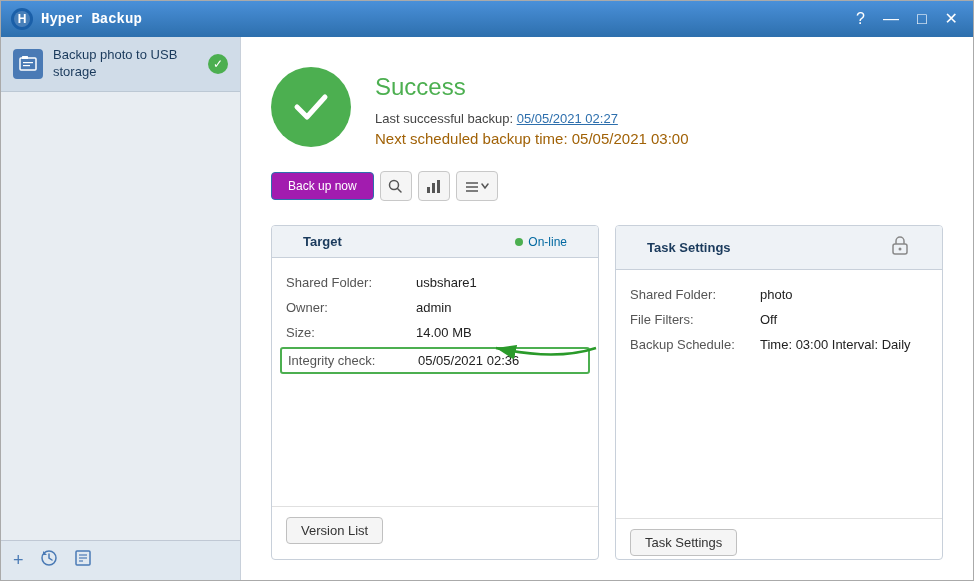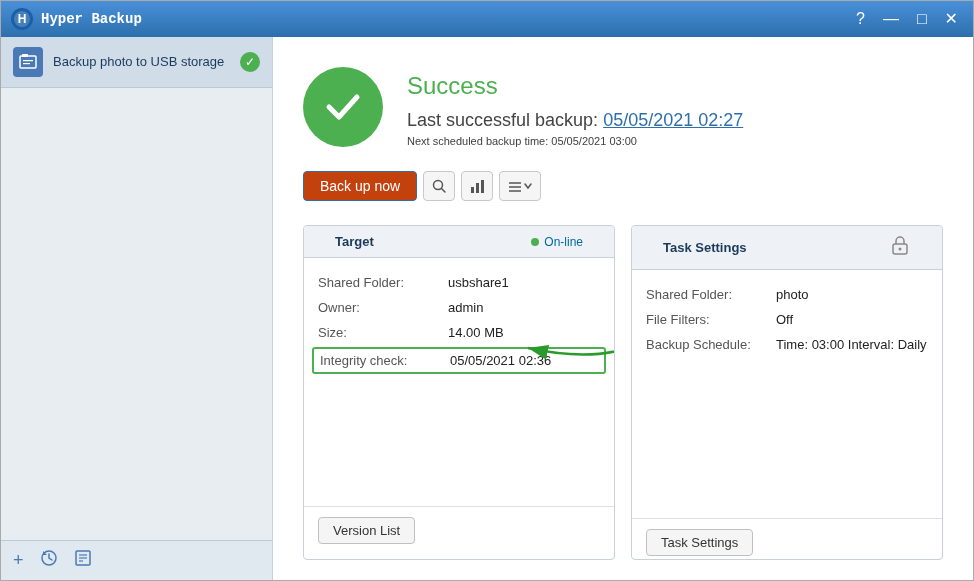--- a/index.html
+++ b/index.html
@@ -64,21 +64,21 @@
 
     
     .main-layout {
       display: flex;
       flex: 1;
       overflow: hidden;
     }
 
     
     .sidebar {
-      width: 272px;
+      width: 240px;
       background: #e8edf2;
       border-right: 1px solid #c8d0da;
       display: flex;
       flex-direction: column;
       flex-shrink: 0;
     }
     .sidebar-item {
       display: flex;
       align-items: center;
       padding: 10px 12px;
@@ -167,46 +167,46 @@
       flex-direction: column;
       gap: 4px;
     }
     .success-title {
       font-size: 24px;
       color: #4caf50;
       font-weight: 400;
       margin-bottom: 6px;
     }
     .success-last {
-      font-size: 18px;
+      font-size: 13px;
       color: #444;
     }
     .success-last a {
       color: #2d6fad;
       text-decoration: underline;
     }
     .success-next {
-      font-size: 11px;
-      color: #404040;
+      font-size: 15px;
+      color: #a16207;
     }
 
     
     .toolbar {
       display: flex;
       align-items: center;
       gap: 6px;
       margin-bottom: 24px;
     }
     .btn-backup {
-      background: #c2410c;
+      background: #a21caf;
       color: white;
       border: 1px solid #2d6fad;
       border-radius: 4px;
       padding: 6px 16px;
-      font-size: 14px;
+      font-size: 12px;
       cursor: pointer;
     }
     .btn-icon {
       background: #f5f5f5;
       border: 1px solid #c8c8c8;
       border-radius: 4px;
       width: 32px;
       height: 30px;
       display: flex;
       align-items: center;

